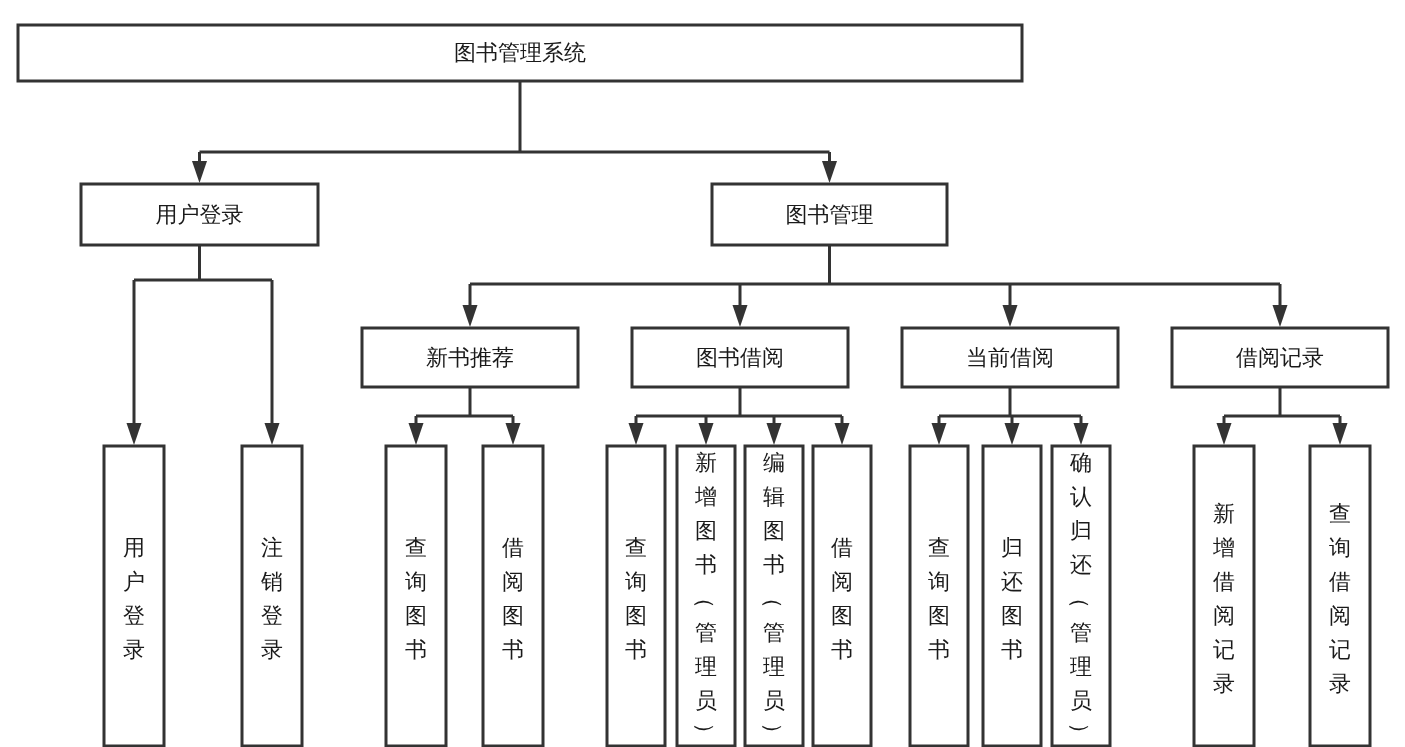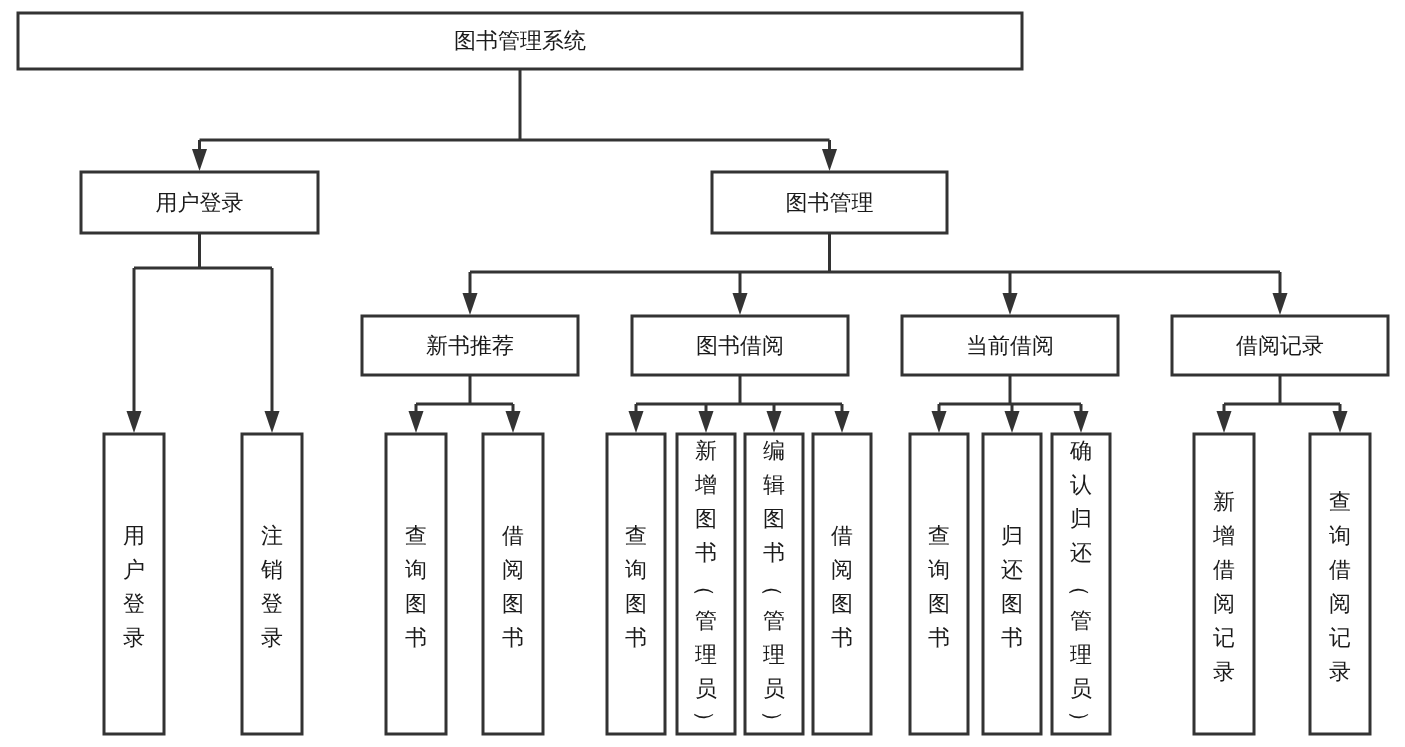--- a/index.html
+++ b/index.html
@@ -9,21 +9,21 @@
   }
   body {
     width: 1405px;
     height: 747px;
     position: relative;
     overflow: hidden;
     font-family: "DejaVu Sans", "Liberation Sans", sans-serif;
   }
   #diagram-root {
     position: absolute;
-    left: 0; top: 0;
+    left: 0; top: 12px;
     width: 1405px;
     height: 672px;
   }
   svg.flowchart {
     display: block;
     width: 1405px;
     height: 747px;
     shape-rendering: geometricPrecision;
   }
   .node-box {

